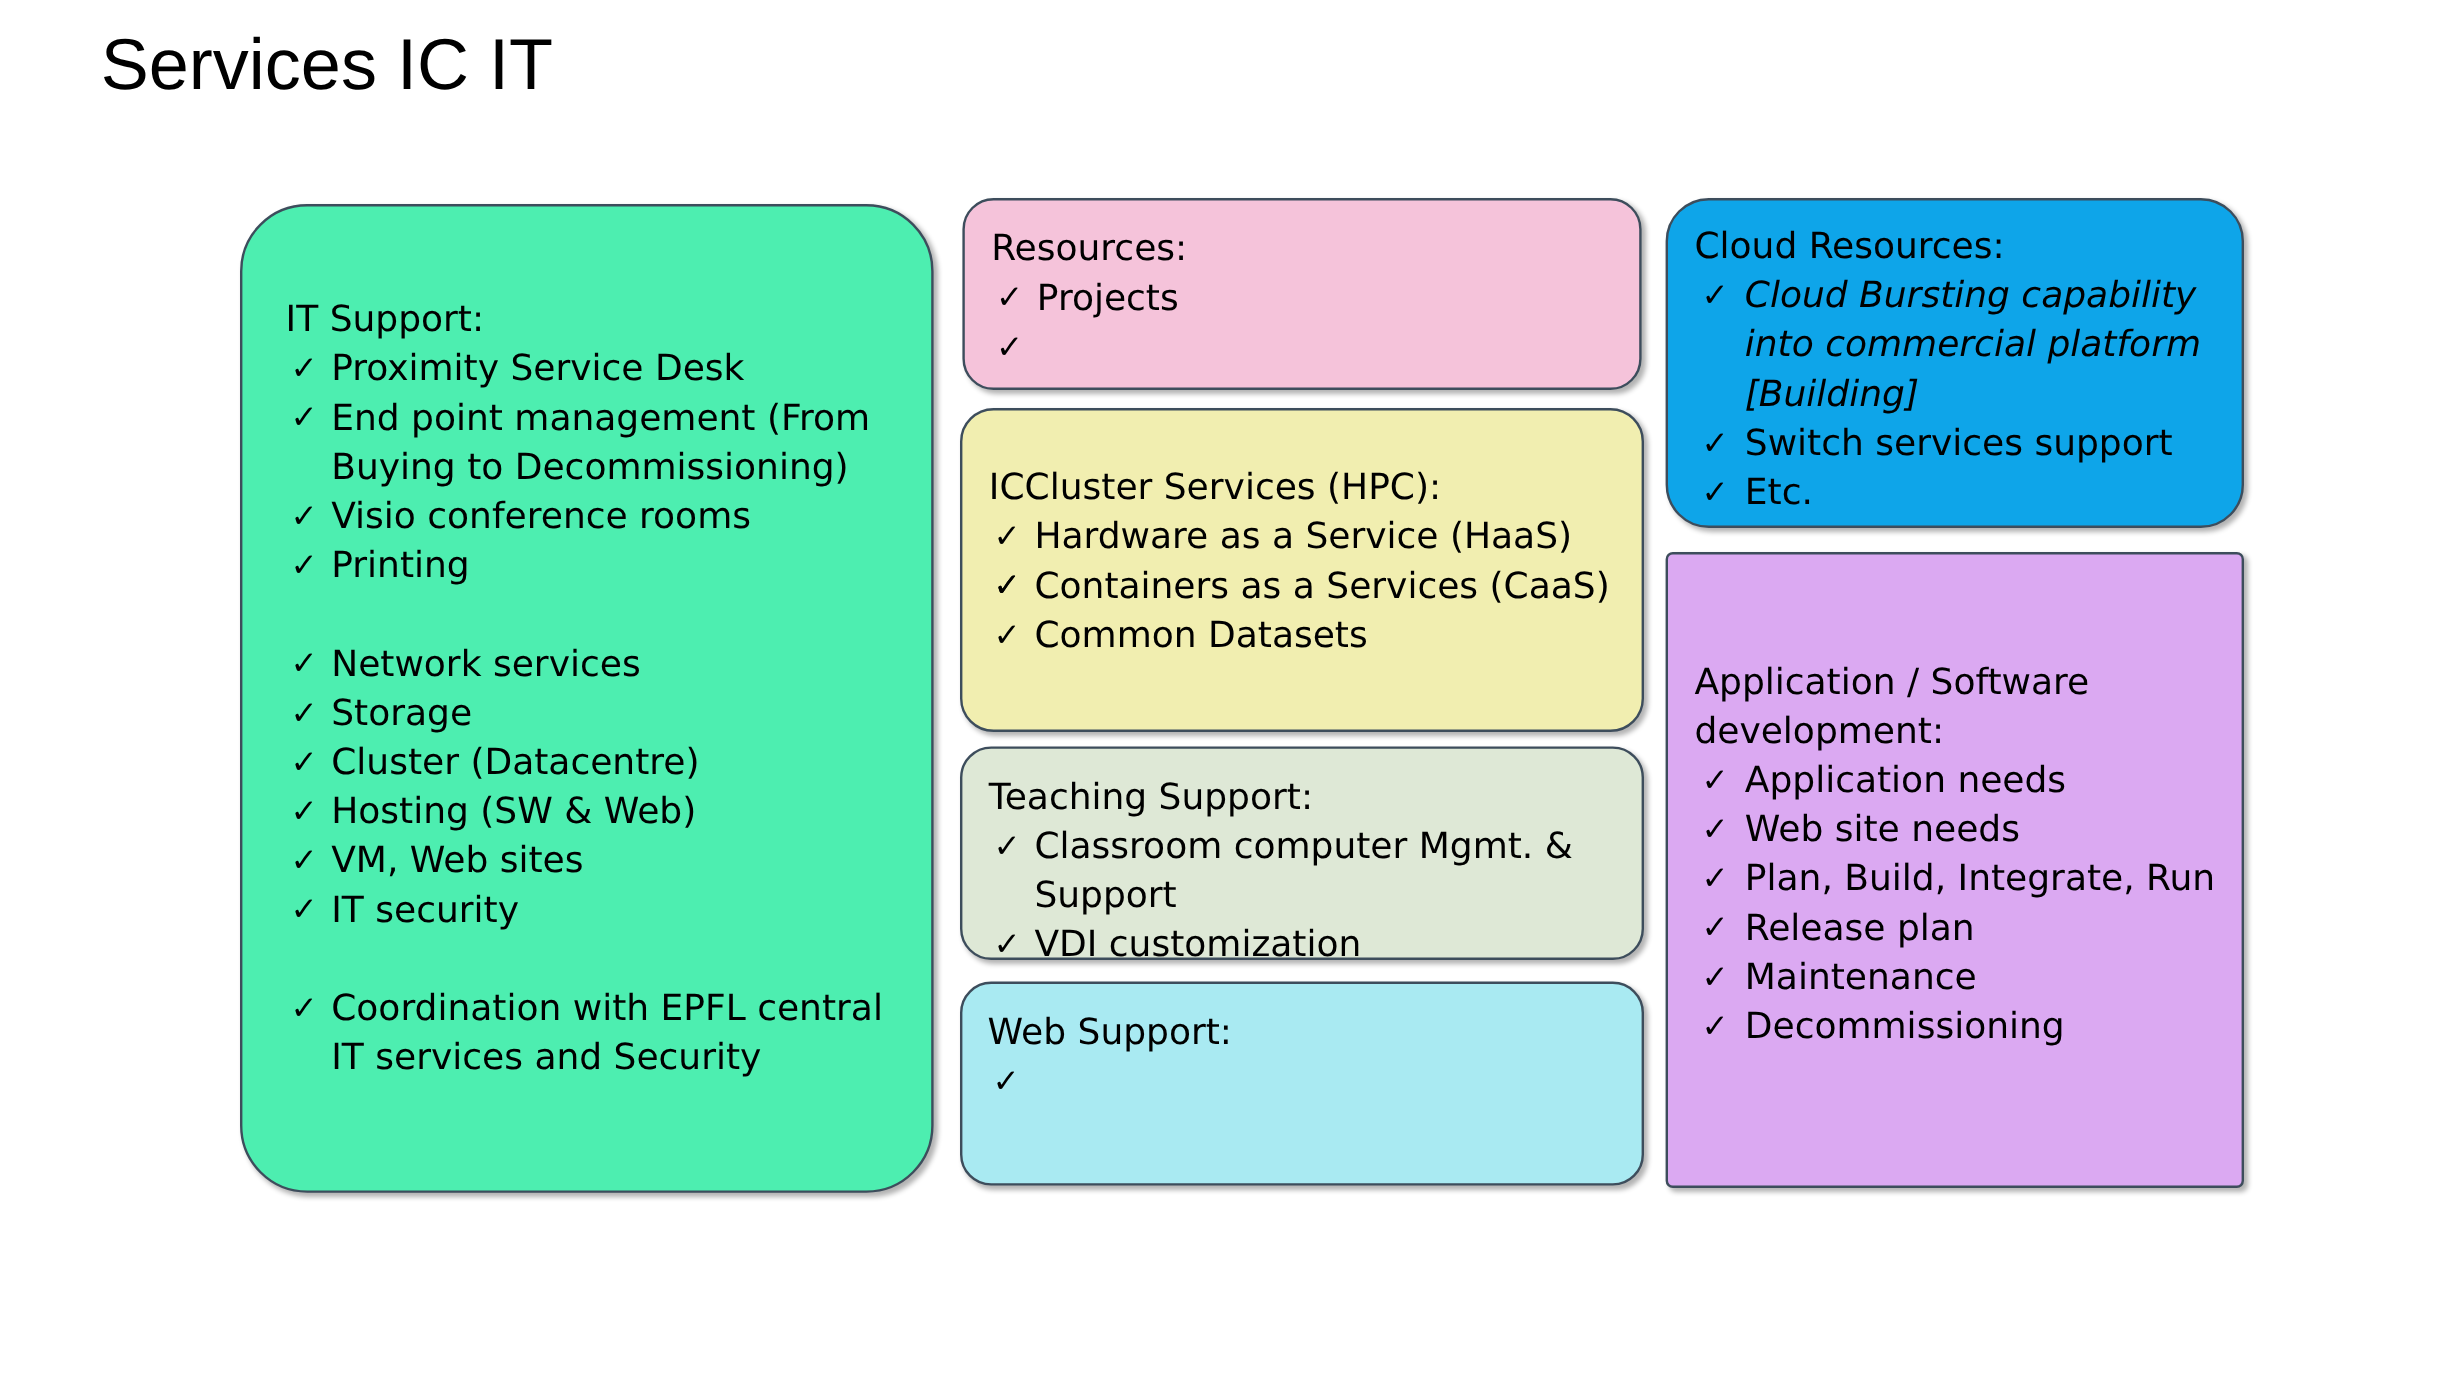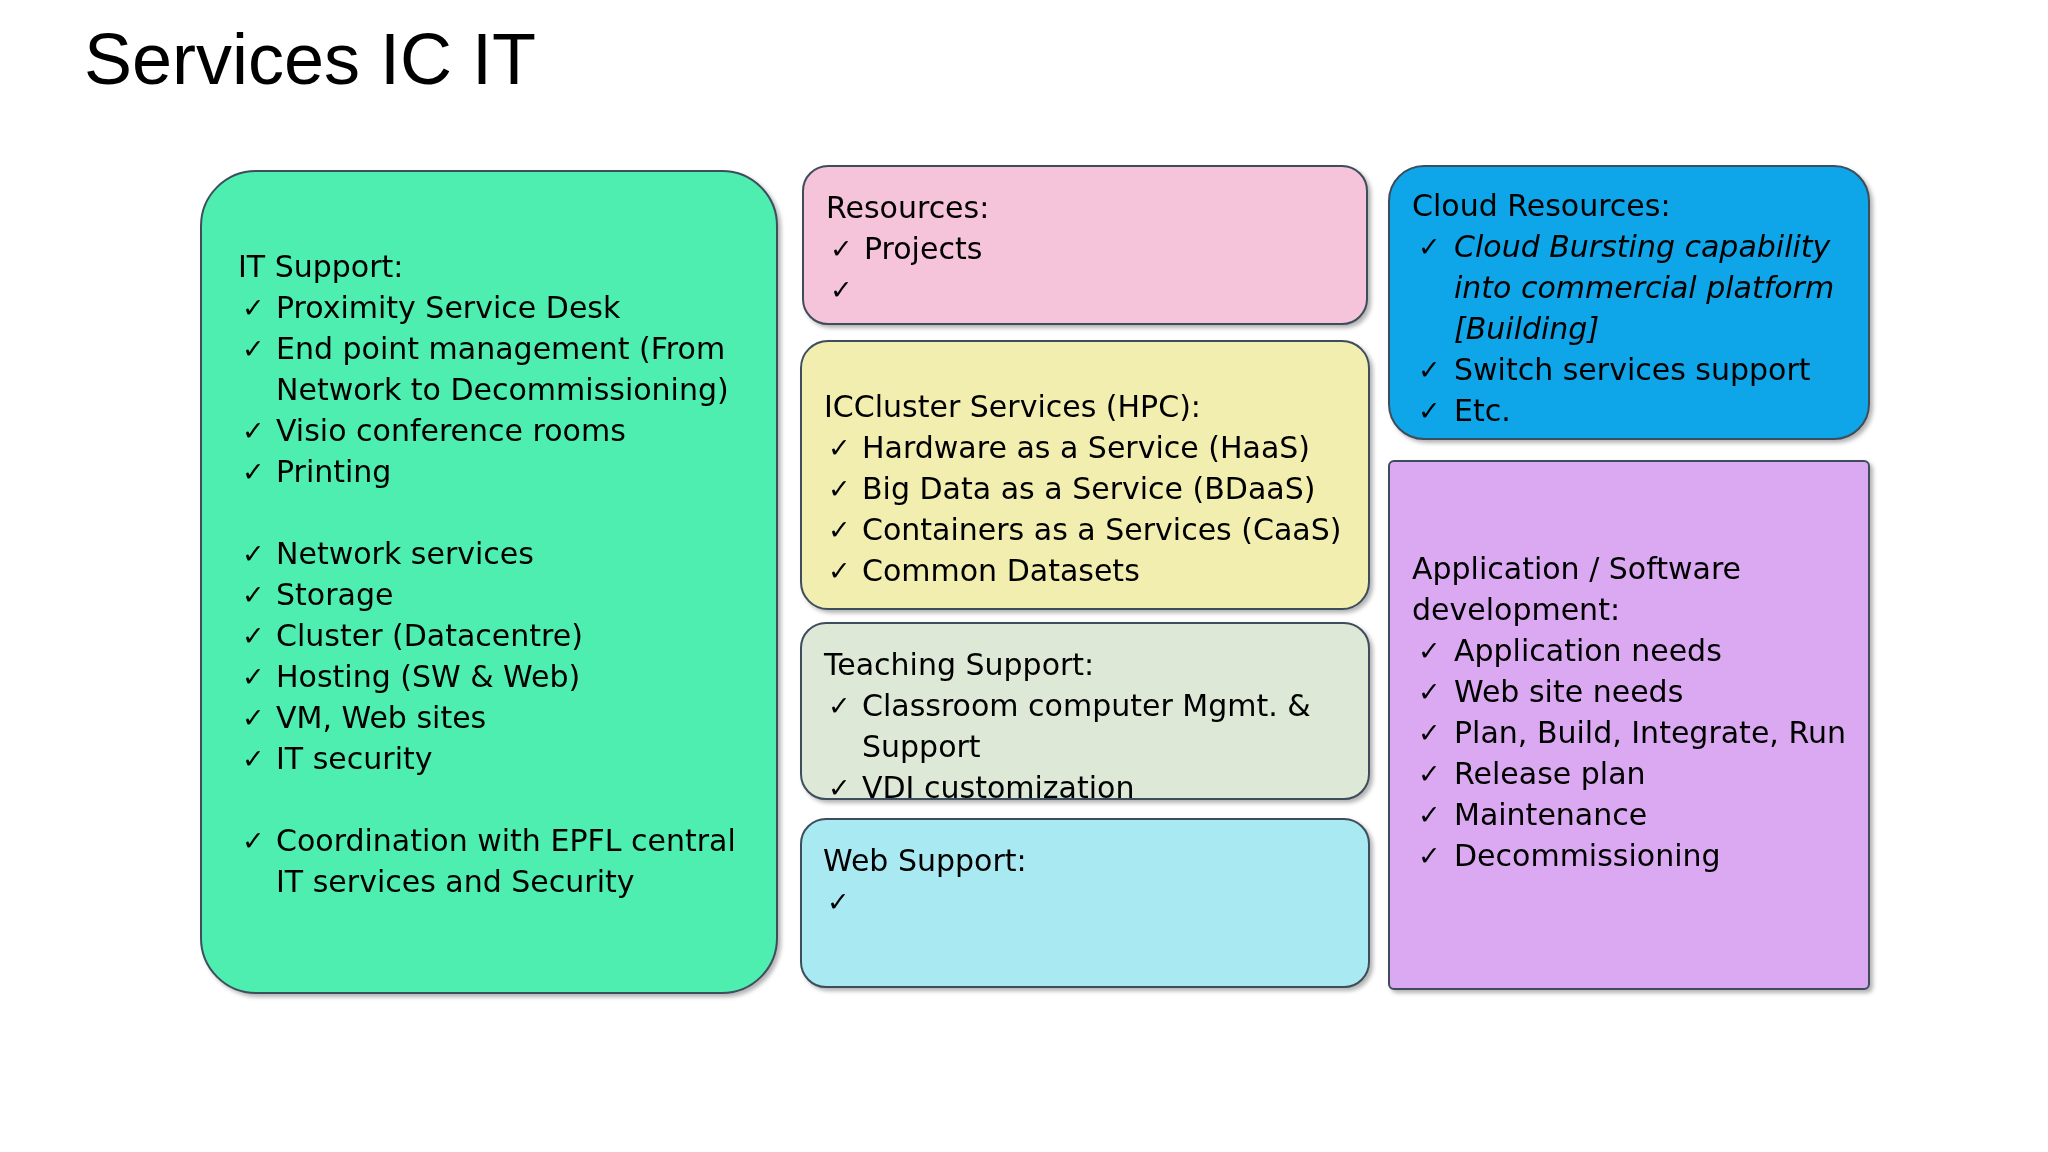--- a/index.html
+++ b/index.html
@@ -20,21 +20,21 @@
     position: absolute;
     left: 0; top: 0;
     width: 2048px;
     height: 1152px;
     background: #ffffff;
   }
   #slide-title {
     position: absolute;
     left: 84px;
     top: 22px;
-    font-size: 72px;
+    font-size: 60px;
     line-height: 1.05;
     font-weight: 400;
     letter-spacing: 0px;
     color: #000000;
     white-space: nowrap;
     font-family: "Liberation Sans", "DejaVu Sans", sans-serif;
   }
 
   .box {
     position: absolute;
@@ -144,21 +144,21 @@
 
 <div id="slide">
 
   <div id="slide-title">Services IC IT</div>
 
   <div class="box" id="box-it-support">
     <div class="box-inner">
       <div class="hdr">IT Support:</div>
       <ul class="checklist">
           <li><span class="tick">✓</span><span class="txt">Proximity Service Desk</span></li>
-          <li><span class="tick">✓</span><span class="txt">End point management (From Network to Decommissioning)</span></li>
+          <li><span class="tick">✓</span><span class="txt">End point management (From Buying to Decommissioning)</span></li>
           <li><span class="tick">✓</span><span class="txt">Visio conference rooms</span></li>
           <li><span class="tick">✓</span><span class="txt">Printing</span></li>
           <li class="spacer"></li>
           <li><span class="tick">✓</span><span class="txt">Network services</span></li>
           <li><span class="tick">✓</span><span class="txt">Storage</span></li>
           <li><span class="tick">✓</span><span class="txt">Cluster (Datacentre)</span></li>
           <li><span class="tick">✓</span><span class="txt">Hosting (SW &amp; Web)</span></li>
           <li><span class="tick">✓</span><span class="txt">VM, Web sites</span></li>
           <li><span class="tick">✓</span><span class="txt">IT security</span></li>
           <li class="spacer"></li>
@@ -175,21 +175,21 @@
           <li><span class="tick">✓</span></li>
         </ul>
     </div>
   </div>
 
   <div class="box" id="box-iccluster">
     <div class="box-inner">
       <div class="hdr">ICCluster Services (HPC):</div>
       <ul class="checklist">
           <li><span class="tick">✓</span><span class="txt">Hardware as a Service (HaaS)</span></li>
-          <li><span class="tick">✓</span><span class="txt">Big Data as a Service (BDaaS)</span></li>
+          <li><span class="tick">✓</span></li>
           <li><span class="tick">✓</span><span class="txt">Containers as a Services (CaaS)</span></li>
           <li><span class="tick">✓</span><span class="txt">Common Datasets</span></li>
         </ul>
     </div>
   </div>
 
   <div class="box" id="box-teaching">
     <div class="box-inner">
       <div class="hdr">Teaching Support:</div>
       <ul class="checklist">

